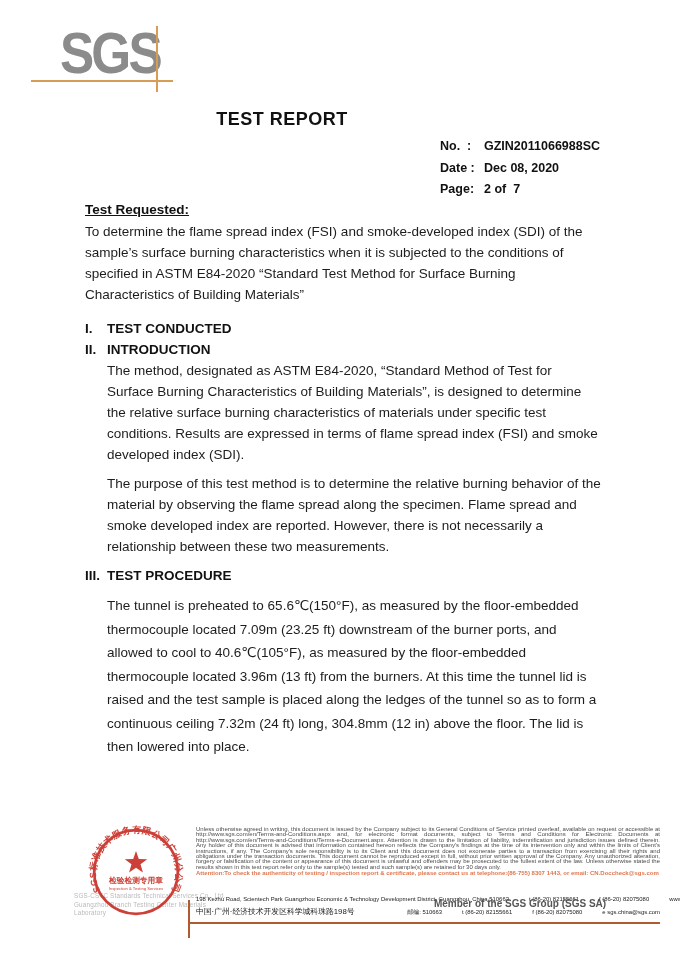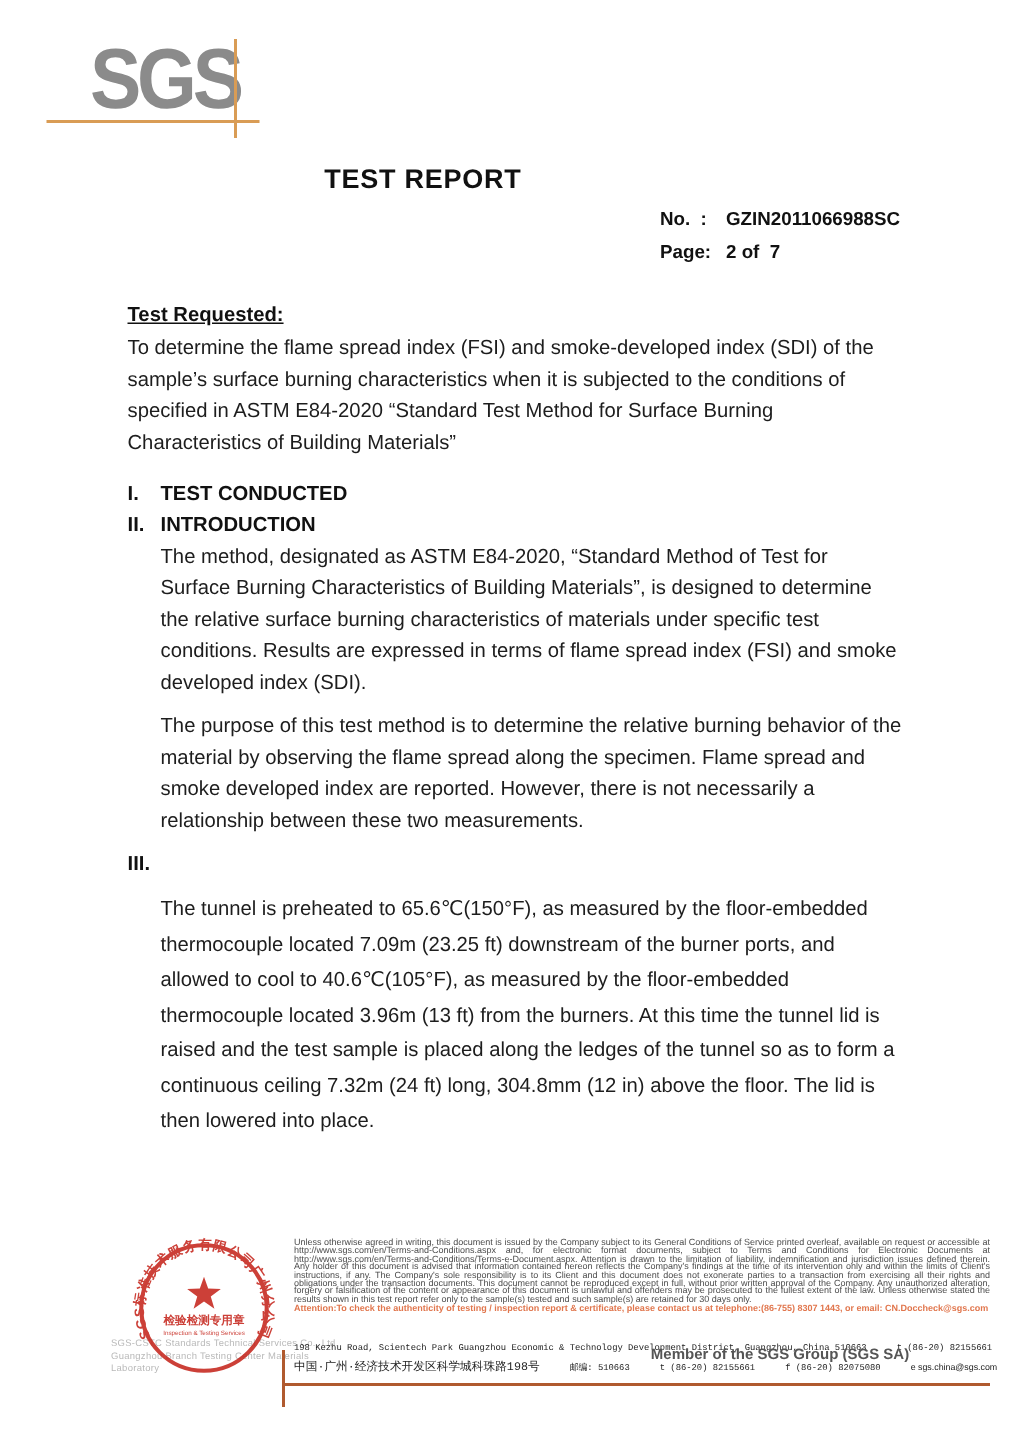--- a/index.html
+++ b/index.html
@@ -58,21 +58,21 @@
   }
   .attention {
     margin-top:1px; color:#e1764d; font-weight:bold;
     font-size:6px; line-height:5.6px; text-align:justify;
   }
   .address-block { position:absolute; left:196px; top:893px; width:464px; color:#222; }
   .addr-row { display:flex; align-items:baseline; white-space:nowrap; }
   .addr-row1 { font-size:5.9px; line-height:12px; }
   .addr-row2 { font-size:7.8px; line-height:13px; }
   .addr-gap { flex:1; }
-  .addr-part { margin-right:20px;font-family:Liberation Mono, monospace; }
+  .addr-part { margin-right:20px; }
   .footer-hline { position:absolute; left:189px; top:922px; width:471px; height:2px; background:#b05a2f; }
   .footer-vline { position:absolute; left:188px; top:900px; width:2px; height:38px; background:#b05a2f; }
   .member-line {
     position:absolute; left:380px; top:898px; width:280px; text-align:center;
     font-size:10px; font-weight:bold; color:#555;
   }
 </style>
 </head>
 <body>
 
@@ -81,20 +81,24 @@
   <div class="logo-hline"></div>
   <div class="logo-vline"></div>
 </div>
 
 <div class="report-title">TEST REPORT</div>
 
 <div class="meta-block">
   <div class="meta-row">
     <span class="meta-label">No.  :</span>
     <span class="meta-value">GZIN2011066988SC</span>
+  </div>
+  <div class="meta-row">
+    <span class="meta-label">Date :</span>
+    <span class="meta-value">Dec 08, 2020</span>
   </div>
   <div class="meta-row">
     <span class="meta-label">Page:</span>
     <span class="meta-value">2 of  7</span>
   </div>
 </div>
 
 <div class="doc-body">
 
   <div class="tr-heading">Test Requested:</div>
@@ -112,20 +116,21 @@
       <span class="sec-numeral">II.</span>
       <span>INTRODUCTION</span>
     </div>
     <p>The method, designated as ASTM E84-2020, “Standard Method of Test for Surface Burning Characteristics of Building Materials”, is designed to determine the relative surface burning characteristics of materials under specific test conditions. Results are expressed in terms of flame spread index (FSI) and smoke developed index (SDI).</p>
     <p>The purpose of this test method is to determine the relative burning behavior of the material by observing the flame spread along the specimen. Flame spread and smoke developed index are reported. However, there is not necessarily a relationship between these two measurements.</p>
   </div>
 
   <div class="section">
     <div class="section-heading">
       <span class="sec-numeral">III.</span>
+      <span>TEST PROCEDURE</span>
     </div>
     <p class="sec3-para">The tunnel is preheated to 65.6℃(150°F), as measured by the floor-embedded thermocouple located 7.09m (23.25 ft) downstream of the burner ports, and allowed to cool to 40.6℃(105°F), as measured by the floor-embedded thermocouple located 3.96m (13 ft) from the burners. At this time the tunnel lid is raised and the test sample is placed along the ledges of the tunnel so as to form a continuous ceiling 7.32m (24 ft) long, 304.8mm (12 in) above the floor. The lid is then lowered into place.</p>
   </div>
 
 </div>
 
 <div class="company-gray">
   <div>SGS-CSTC Standards Technical Services Co., Ltd.</div>
   <div>Guangzhou Branch Testing Center Materials Laboratory</div>
 </div>

